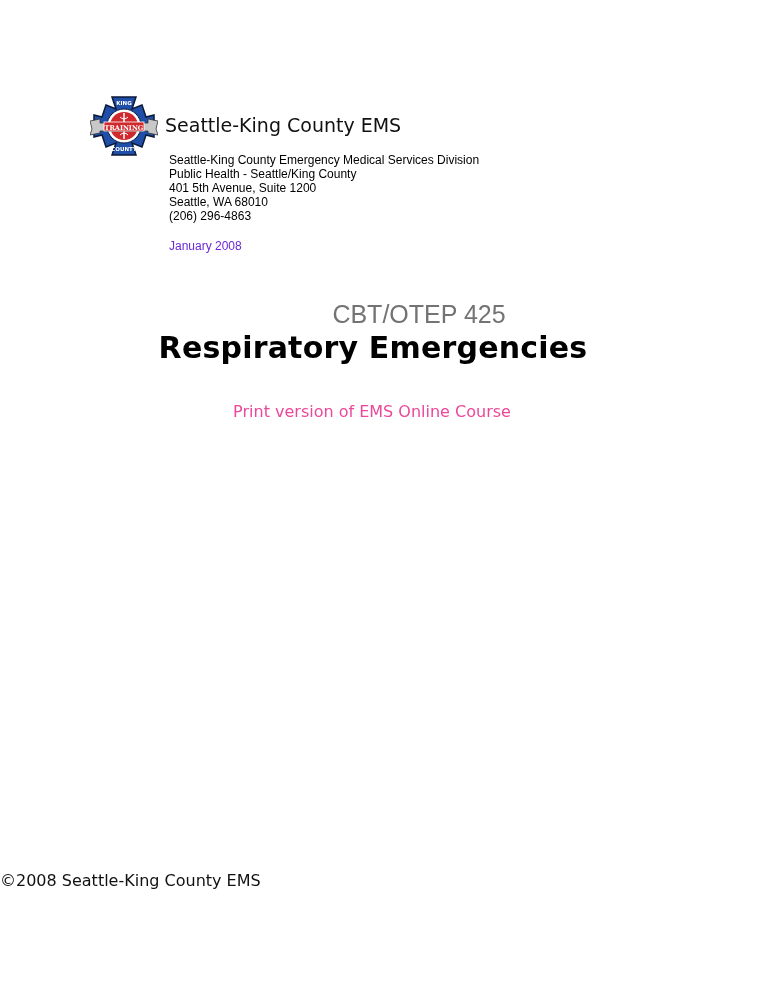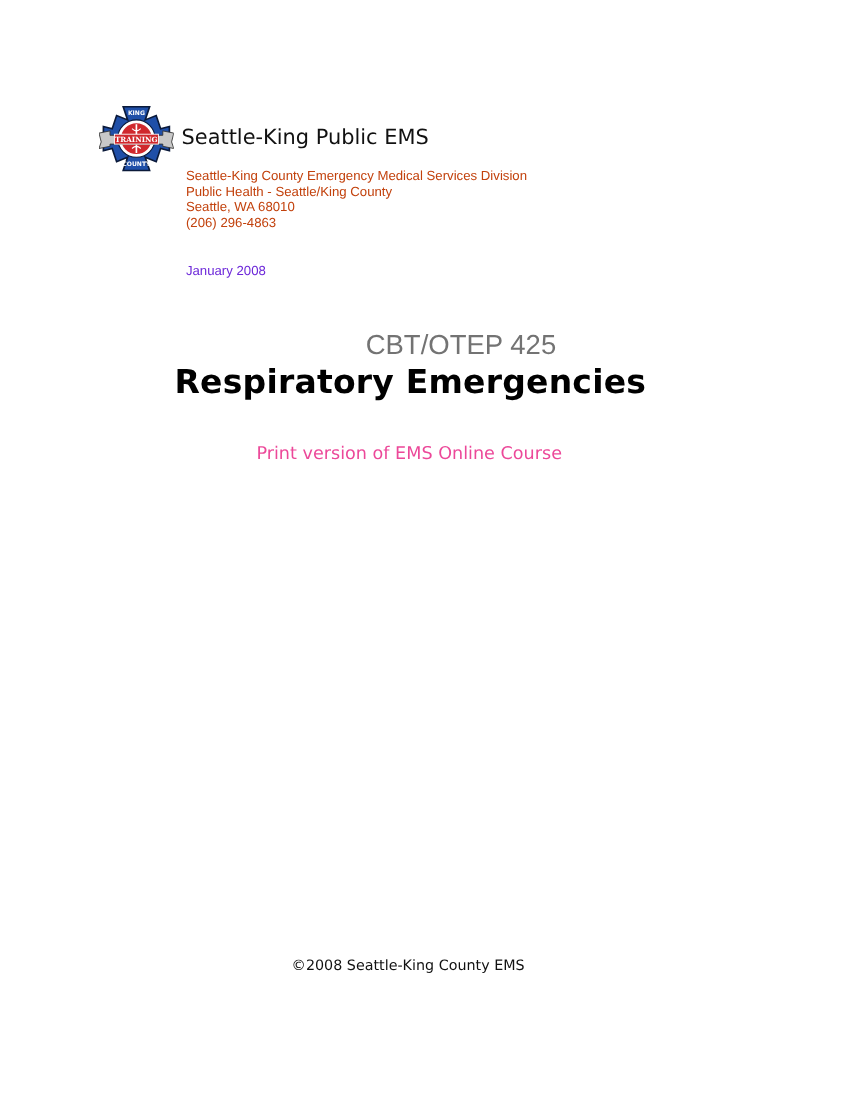--- a/index.html
+++ b/index.html
@@ -1,25 +1,25 @@
 <!DOCTYPE html>
 <html><head>
   <meta charset="utf-8">
   <style>
     html, body { margin: 0; padding: 0; background: #ffffff; }
     body { width: 768px; height: 994px; position: relative; overflow: hidden; color: #000; }
     .logo { position: absolute; left: 90px; top: 93px; width: 68px; height: 66px; }
     .org-title { position: absolute; left: 165px; top: 114px; font-family: "DejaVu Sans", sans-serif; font-size: 19px; color: #111; white-space: nowrap; }
-    .addr { position: absolute; left: 169px; top: 153px; font-family: "Liberation Sans", sans-serif; font-size: 12px; line-height: 14px; color: #c2410c; }
+    .addr { position: absolute; left: 169px; top: 153px; font-family: "Liberation Sans", sans-serif; font-size: 12px; line-height: 14px; color: #000000; }
     .addr div { white-space: nowrap; }
     .date { position: absolute; left: 169px; top: 239px; font-family: "Liberation Sans", sans-serif; font-size: 12px; color: #6d28d9; }
     .course-code { position: absolute; left: 0; width: 768px; top: 300px; text-align: center; font-family: Liberation Sans, sans-serif; font-size: 25px; color: #737373; margin-left: 35px; }
     .course-title { position: absolute; left: 0; width: 746px; top: 330px; text-align: center; font-family: "DejaVu Sans", sans-serif; font-weight: bold; font-size: 30px; color: #000; letter-spacing: 0.2px; }
     .print-ver { position: absolute; left: 0; width: 744px; top: 401px; text-align: center; font-family: "DejaVu Sans", sans-serif; font-size: 16px; line-height: 21px; color: #ec4899; }
-    .copyright { position: absolute; left: 0; width: 742px; top: 871px; text-align: center; font-family: "DejaVu Sans", sans-serif; font-size: 13px; color: #111; }
+    .copyright { position: absolute; left: 0; width: 742px; top: 871px; text-align: left; font-family: "DejaVu Sans", sans-serif; font-size: 16px; color: #111; }
   </style>
 </head>
 <body>
 
 <div>
 
   <div class="logo">
     <svg width="68" height="66" viewBox="0 0 68 66">
 
       <path d="M22 4 L46 4 L42 16 L52 12 L56 24 L64 22 L64 44 L56 42 L52 54 L42 50 L46 62 L22 62 L26 50 L16 54 L12 42 L4 44 L4 22 L12 24 L16 12 L26 16 Z" fill="#1f4fa8" stroke="#0b1a3a" stroke-width="1.5"></path>
@@ -29,25 +29,26 @@
       <path d="M30 24 Q34 28 38 24 M30 42 Q34 38 38 42" stroke="#ffffff" stroke-width="1" fill="none"></path>
 
       <path d="M0 28 L10 26 L10 30 L58 30 L58 26 L68 28 L66 36 L68 42 L58 40 L58 38 L10 38 L10 40 L0 42 L2 36 Z" fill="#c8c8c8" stroke="#333" stroke-width="0.8"></path>
       <rect x="14" y="29" width="40" height="9" fill="#d0282c" stroke="#ffffff" stroke-width="0.8"></rect>
       <text x="34" y="36.5" text-anchor="middle" font-family="DejaVu Serif, serif" font-size="6.5" font-weight="bold" fill="#ffffff">TRAINING</text>
       <text x="34" y="11.5" text-anchor="middle" font-family="DejaVu Sans, sans-serif" font-size="5.5" font-weight="bold" fill="#ffffff">KING</text>
       <text x="34" y="58" text-anchor="middle" font-family="DejaVu Sans, sans-serif" font-size="5.5" font-weight="bold" fill="#ffffff">COUNTY</text>
     </svg>
   </div>
 
-  <div class="org-title">Seattle-King Public EMS</div>
+  <div class="org-title">Seattle-King County EMS</div>
 
   <div class="addr">
     <div>Seattle-King County Emergency Medical Services Division</div>
     <div>Public Health - Seattle/King County</div>
+    <div>401 5th Avenue, Suite 1200</div>
     <div>Seattle, WA 68010</div>
     <div>(206) 296-4863</div>
   </div>
 
   <div class="date">January 2008</div>
 
   <div class="course-code">CBT/OTEP 425</div>
   <div class="course-title">Respiratory Emergencies</div>
 
   <div class="print-ver">

